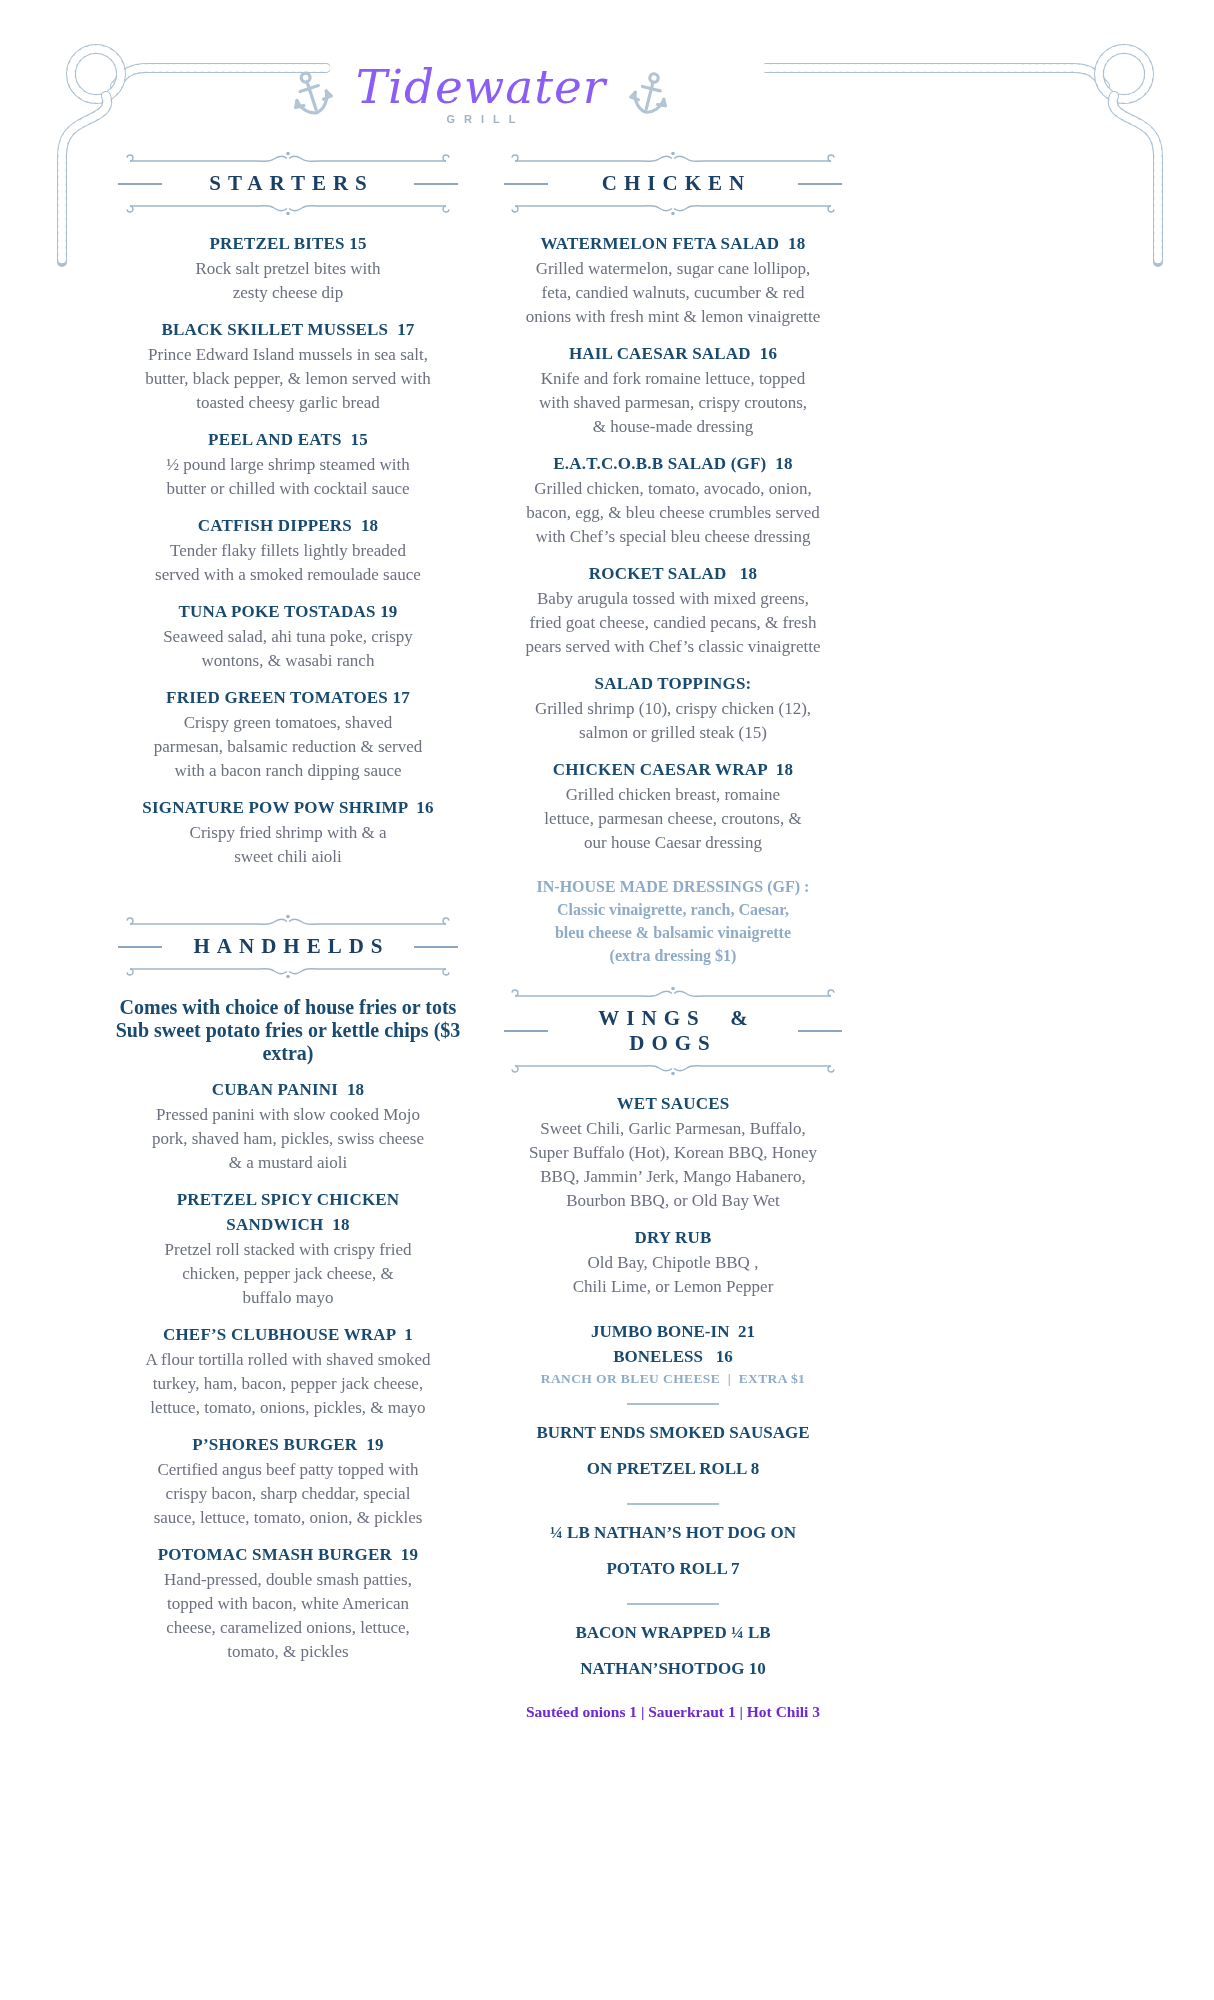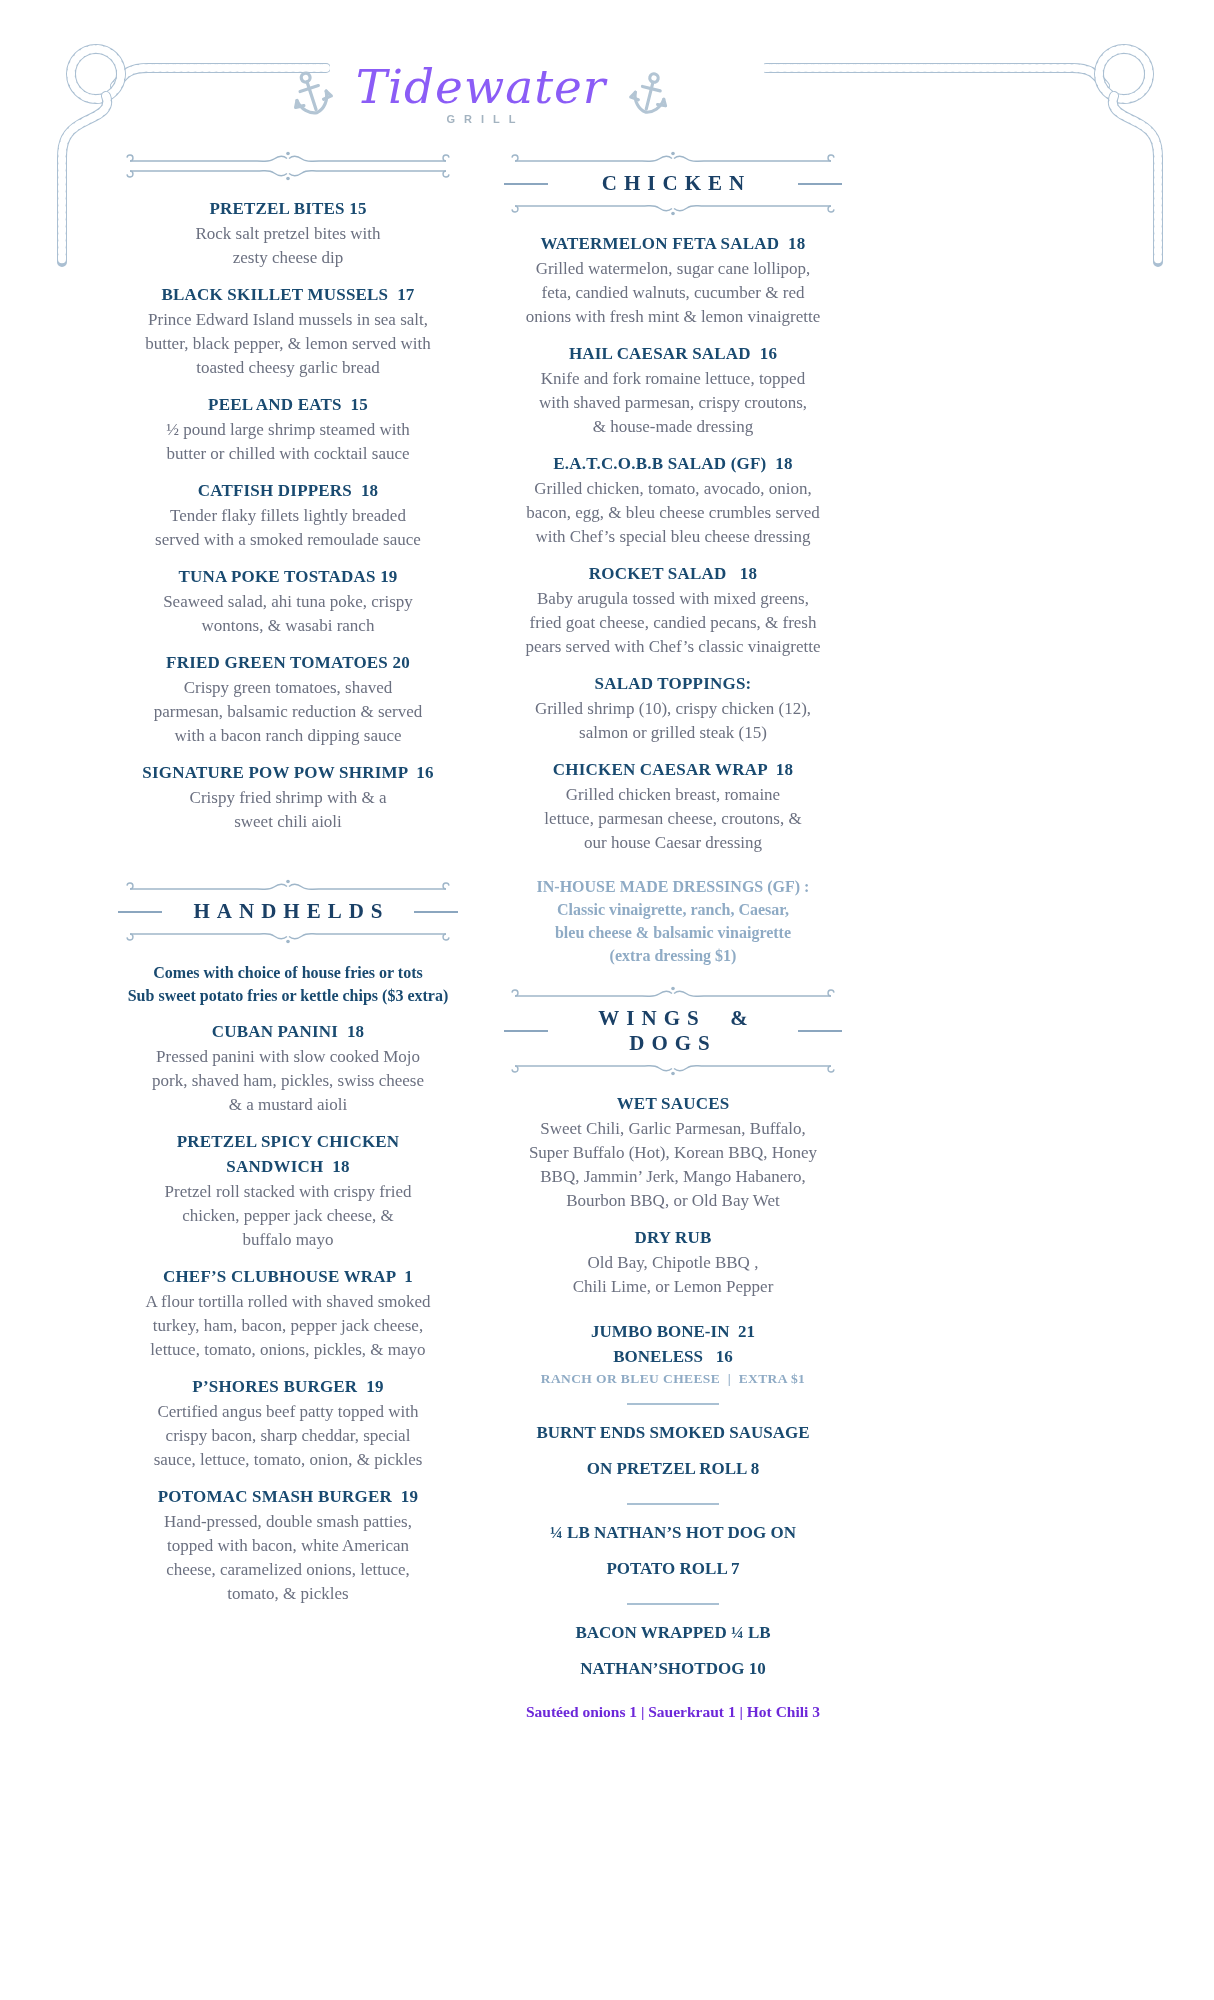--- a/index.html
+++ b/index.html
@@ -48,21 +48,21 @@
   .menu-item{margin:0 0 6px 0;}
   .item-name{
     margin:12px 0 1px 0;text-align:center;font-size:17px;font-weight:bold;
     color:#194a70;white-space:pre-wrap;line-height:25px;letter-spacing:.2px;
   }
   .item-desc{
     margin:0;text-align:center;font-size:17px;color:#6b7080;
     line-height:24px;white-space:pre-wrap;
   }
   .section-note{
-    margin:14px 0 0 0;text-align:center;font-size:16px;font-weight:bold;
+    margin:14px 0 0 0;text-align:center;font-size:20px;font-weight:bold;
     color:#194a70;line-height:23px;white-space:pre-wrap;
   }
   .dressings-note{
     margin:20px 0 0 0;text-align:center;font-size:16px;font-weight:bold;
     color:#8fabc5;line-height:23px;white-space:pre-wrap;
   }
   .prices-block{
     margin:20px 0 2px 0;text-align:center;font-size:17px;font-weight:bold;
     color:#194a70;line-height:25px;white-space:pre-wrap;
   }
@@ -145,20 +145,25 @@
         <use href="#anchor"></use>
       </svg>
   </div>
 
   <div class="col col-left">
 
     <div class="section-head">
       <svg class="rule rule-top">
           <use href="#rule"></use>
         </svg>
+      <div class="title-row">
+        <span class="dash"></span>
+        <h2 class="section-title">STARTERS</h2>
+        <span class="dash"></span>
+      </div>
       <svg class="rule rule-bottom">
           <use href="#rule"></use>
         </svg>
     </div>
 
     <div class="menu-item">
       <h3 class="item-name">PRETZEL BITES 15</h3>
       <p class="item-desc">Rock salt pretzel bites with
 zesty cheese dip</p>
     </div>
@@ -177,21 +182,21 @@
       <h3 class="item-name">CATFISH DIPPERS  18</h3>
       <p class="item-desc">Tender flaky fillets lightly breaded
 served with a smoked remoulade sauce</p>
     </div>
     <div class="menu-item">
       <h3 class="item-name">TUNA POKE TOSTADAS 19</h3>
       <p class="item-desc">Seaweed salad, ahi tuna poke, crispy
 wontons, &amp; wasabi ranch</p>
     </div>
     <div class="menu-item">
-      <h3 class="item-name">FRIED GREEN TOMATOES 20</h3>
+      <h3 class="item-name">FRIED GREEN TOMATOES 17</h3>
       <p class="item-desc">Crispy green tomatoes, shaved
 parmesan, balsamic reduction &amp; served
 with a bacon ranch dipping sauce</p>
     </div>
     <div class="menu-item">
       <h3 class="item-name">SIGNATURE POW POW SHRIMP  16</h3>
       <p class="item-desc">Crispy fried shrimp with &amp; a
 sweet chili aioli</p>
     </div>
 

